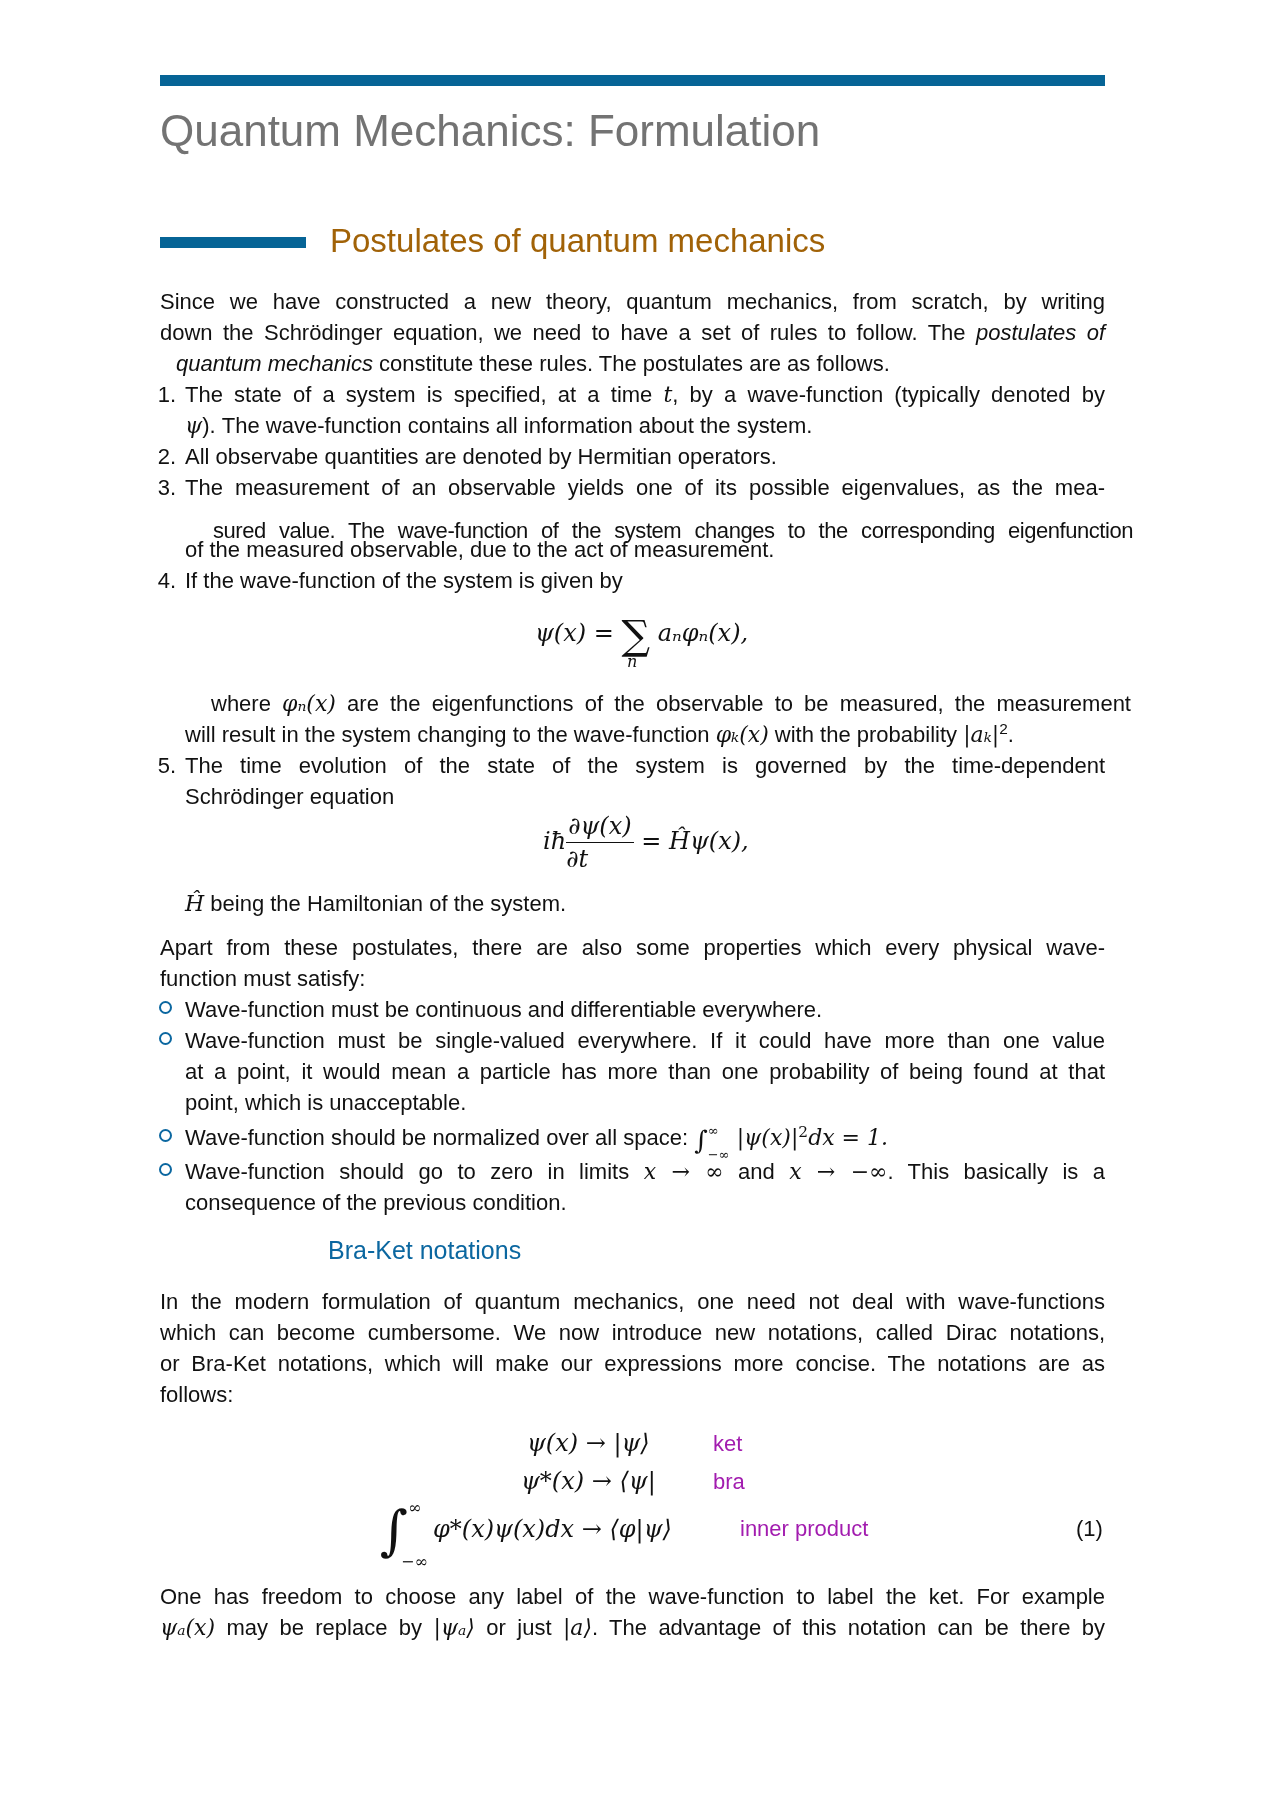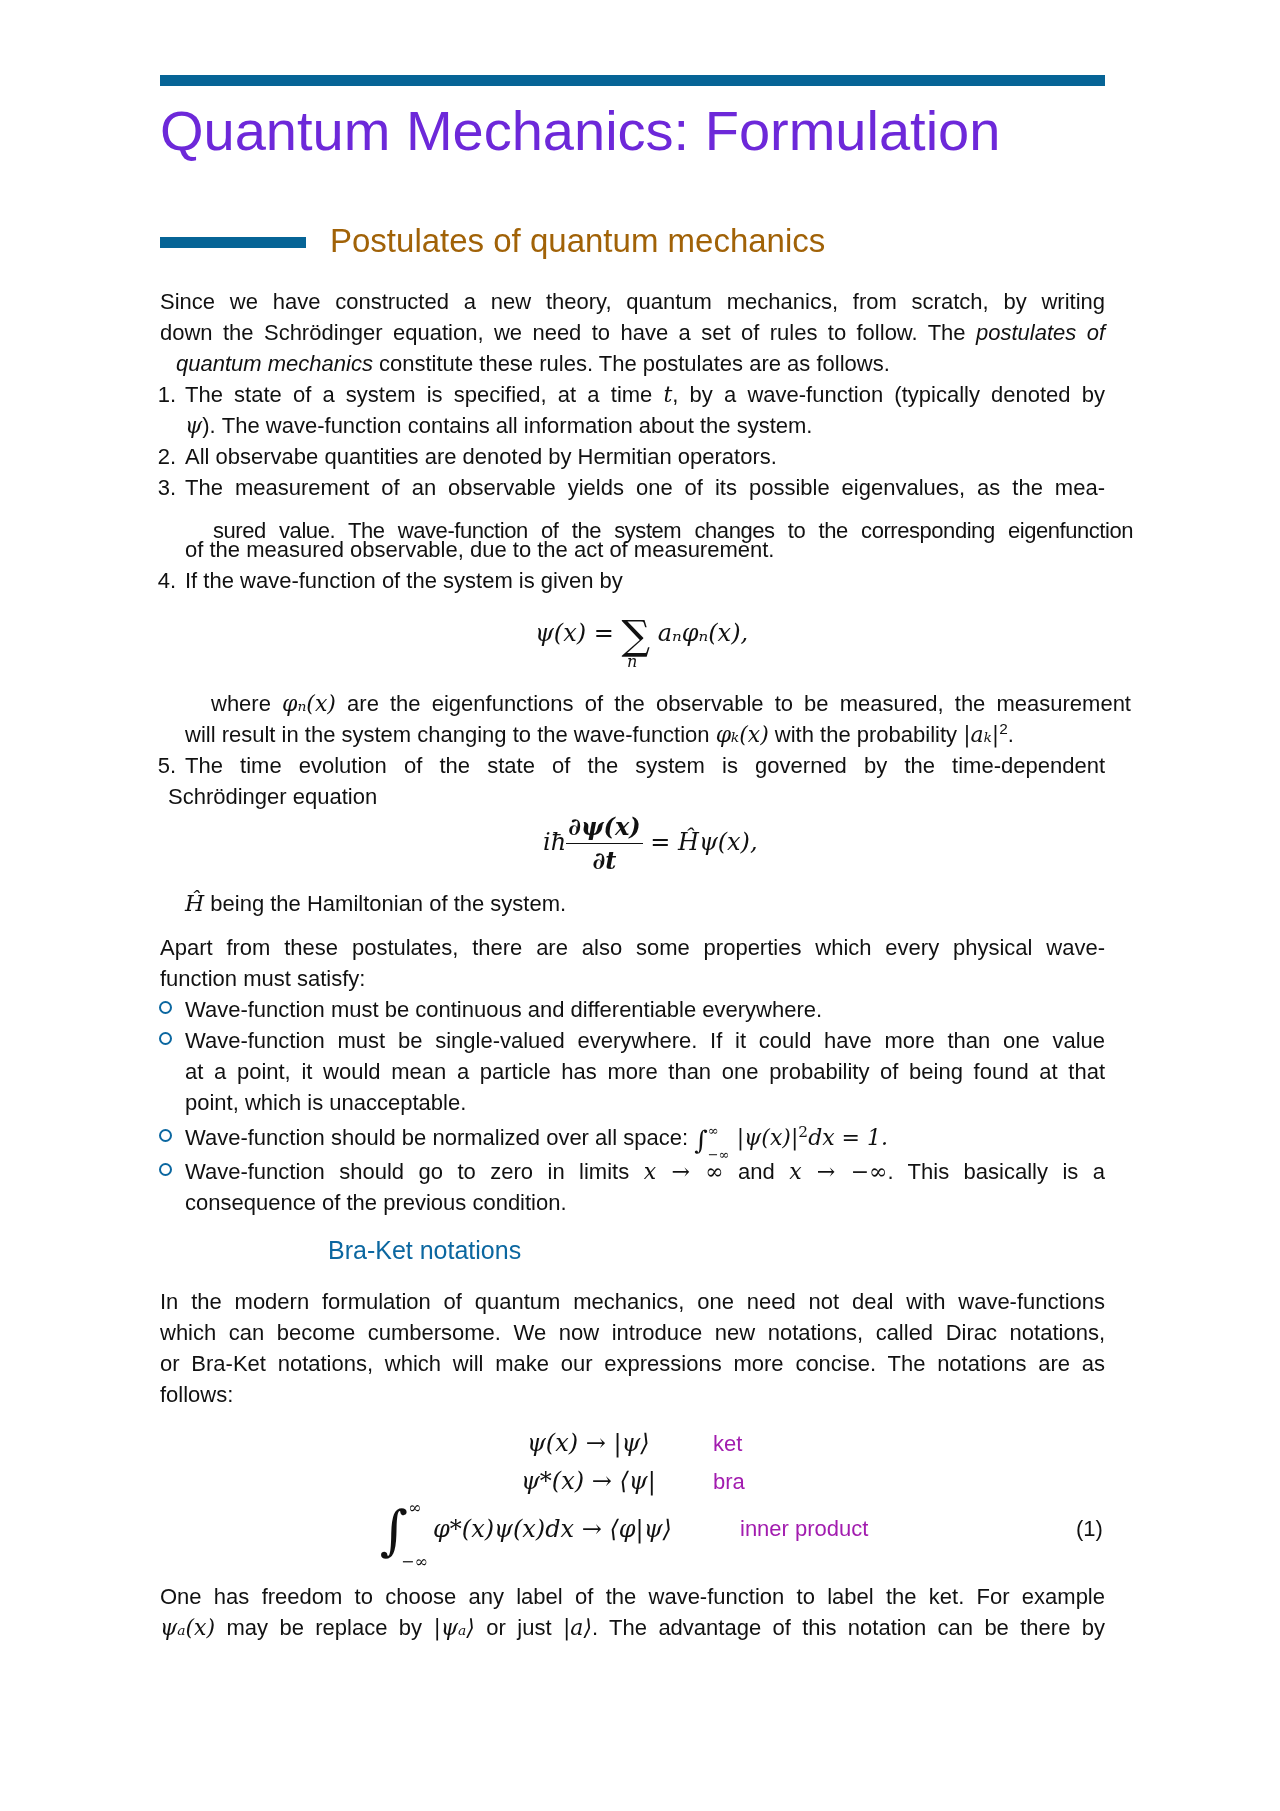--- a/index.html
+++ b/index.html
@@ -1,34 +1,34 @@
 <!DOCTYPE html>
 <html><head>
 <meta charset="utf-8">
 <style>
   html, body { margin: 0; padding: 0; background: #ffffff; }
   body { width: 1280px; height: 1811px; position: relative; overflow: hidden;
          font-family: "Liberation Sans", sans-serif; color: #111111; }
   .top-rule { position: absolute; left: 160px; top: 75px; width: 945px; height: 11px; background: #066496; }
-  .title { position: absolute; left: 160px; top: 105px; font-size: 56px; line-height: 52px; color: #6d28d9; white-space: nowrap; }
+  .title { position: absolute; left: 160px; top: 105px; font-size: 44px; line-height: 52px; color: #737373; white-space: nowrap; }
   .sec-bar { position: absolute; left: 160px; top: 237px; width: 146px; height: 11px; background: #066496; }
   .sec-title { position: absolute; left: 330px; top: 221px; font-size: 33px; line-height: 40px; color: #a16207; white-space: nowrap; }
   .sub-title { position: absolute; left: 328px; top: 1234px; font-size: 25px; line-height: 32px; color: #0b67a0; white-space: nowrap; }
   .line { position: absolute; white-space: nowrap; font-size: 22px; line-height: 31px; }
   .just { text-align: justify; text-align-last: justify; width: 945px; }
   .ijust { text-align: justify; text-align-last: justify; width: 920px; }
   .num { position: absolute; font-size: 22px; line-height: 31px; width: 24px; text-align: right; }
   .m { font-family: "DejaVu Serif", "Liberation Serif", serif; font-style: italic; }
   .mr { font-family: "DejaVu Serif", "Liberation Serif", serif; font-style: normal; }
   em { font-style: italic; }
   sub, sup { font-size: 0.7em; line-height: 0; }
   .bullet { position: absolute; width: 9px; height: 9px; border: 2px solid #0b67a0; border-radius: 50%; background: #fff; }
   .eq { position: absolute; font-family: "DejaVu Serif", "Liberation Serif", serif; font-size: 24px; white-space: nowrap; }
   .blue-label { position: absolute; color: #a21caf; font-size: 22px; line-height: 31px; white-space: nowrap; }
-  .frac { display: inline-block; vertical-align: middle; text-align: center; font-weight: bold; }
+  .frac { display: inline-block; vertical-align: middle; text-align: left; }
   .frac .n { display: block; border-bottom: 1.5px solid #111; padding: 0 2px 2px; }
   .frac .d { display: block; padding-top: 2px; }
   .bigsum { font-size: 40px; font-style: normal; vertical-align: -8px; }
   .bigint { font-size: 54px; font-style: normal; }
 </style>
 </head>
 <body>
 
 <div>
 
@@ -62,21 +62,21 @@
     <span class="bigsum">∑</span>
     <span class="m">aₙφₙ(x),</span>
   </div>
   <div class="eq m" style="left:627px; top:652px; font-size:16px;">n</div>
 
   <div class="line ijust" style="left:185px; top:688px;margin-left:26px;"><span>where </span><span class="m">φₙ(x)</span><span> are the eigenfunctions of the observable to be measured, the measurement</span></div>
   <div class="line" style="left:185px; top:719px;"><span>will result in the system changing to the wave-function </span><span class="m">φₖ(x)</span><span> with the probability </span><span class="m">|aₖ|</span><sup>2</sup><span>.</span></div>
 
   <div class="num" style="left:152px; top:750px;">5.</div>
   <div class="line ijust" style="left:185px; top:750px;">The time evolution of the state of the system is governed by the time-dependent</div>
-  <div class="line" style="left:168px; top:781px;">Schrödinger equation</div>
+  <div class="line" style="left:185px; top:781px;">Schrödinger equation</div>
 
   <div class="eq" style="left:543px; top:812px;">
     <span class="m">iħ</span><span class="frac"><span class="n m">∂ψ(x)</span><span class="d m">∂t</span></span>
     <span class="m">= Ĥψ(x),</span>
   </div>
 
   <div class="line" style="left:185px; top:888px;"><span class="m">Ĥ</span><span> being the Hamiltonian of the system.</span></div>
 
   <div class="line just" style="left:160px; top:932px;">Apart from these postulates, there are also some properties which every physical wave-</div>
   <div class="line" style="left:160px; top:963px;">function must satisfy:</div>

